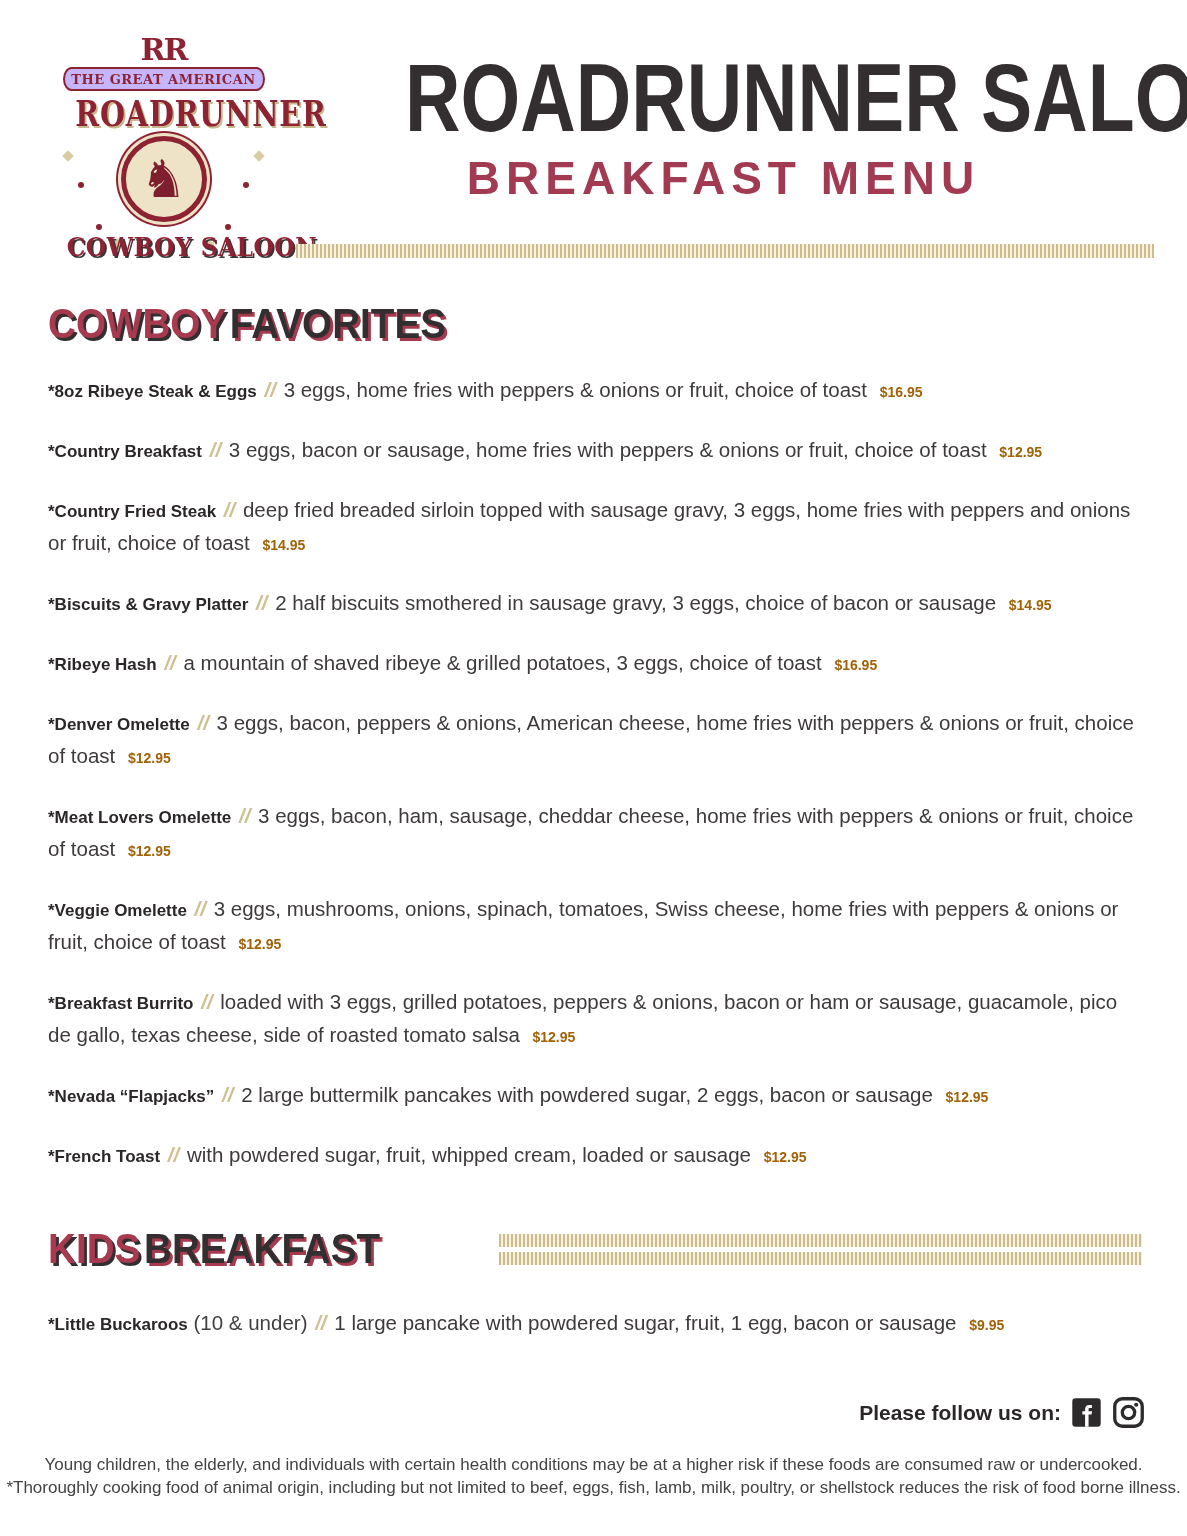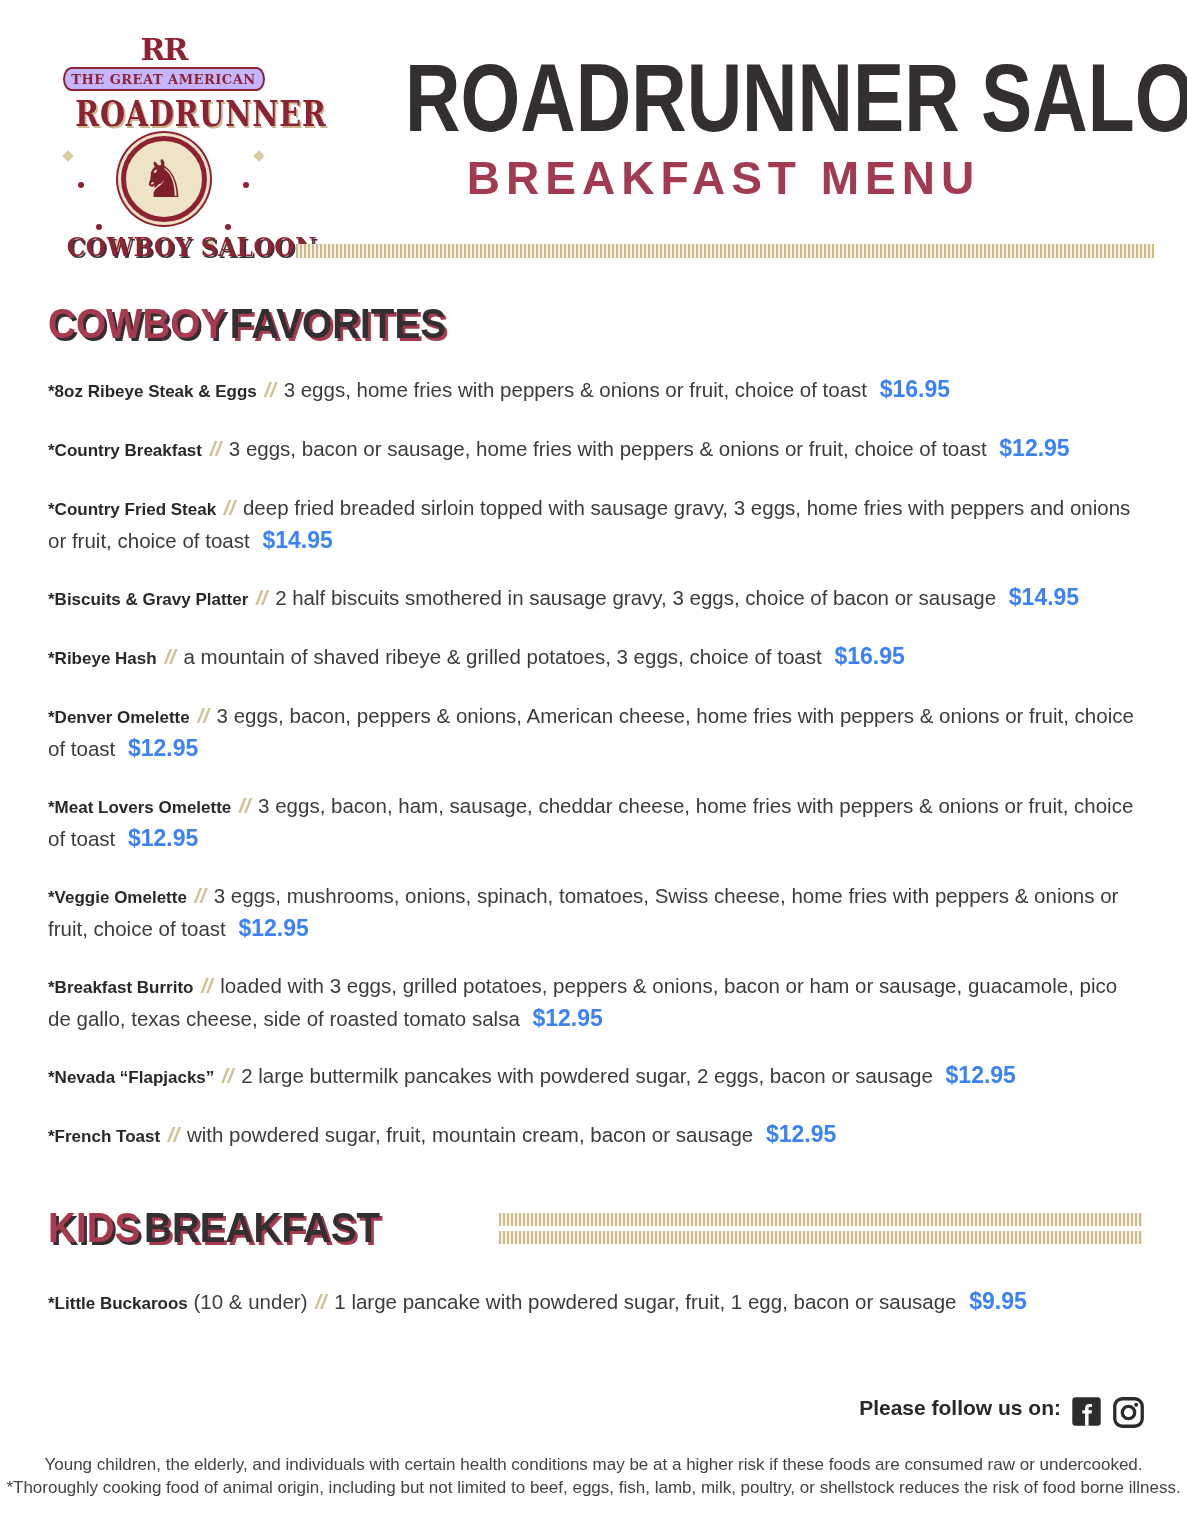--- a/index.html
+++ b/index.html
@@ -61,31 +61,31 @@
     margin:0 0 26px;font-size:42px;line-height:48px;font-weight:bold;white-space:nowrap;
     transform:scaleX(.92);transform-origin:left;letter-spacing:0;
   }
   .hw-red{color:#a83a50;text-shadow:3px 3px 0 #332f30;}
   .hw-dark{color:#332f30;text-shadow:3px 3px 0 #a83a50;margin-left:4px;}
 
   .item{margin:0 0 26px;font-size:20.5px;line-height:31px;color:#3e3a3b;}
   .nm{font-size:17px;font-weight:bold;color:#2b2728;}
   .nt{font-size:20.5px;color:#404040;}
   .sep{color:#cfc091;font-weight:bold;font-style:italic;margin:0 2px;}
-  .pr{color:#3b82f6;font-weight:bold;font-size:23px;margin-left:7px;}
+  .pr{color:#a16207;font-weight:bold;font-size:14px;margin-left:7px;}
 
   .kids-section{margin-top:52px;}
   .kids-head{display:flex;align-items:center;margin-bottom:34px;}
   .kids-head .section-heading{margin:0;}
   .stripes-col{flex:1;margin-left:90px;display:flex;flex-direction:column;gap:5px;min-width:120px;}
   .stripe{height:13px;background:repeating-linear-gradient(90deg,#cdbc8a 0 2px,#f7f3e4 2px 4px);}
 
   
   .follow{
-    position:absolute;right:42px;top:1396px;display:flex;gap:10px;
+    position:absolute;right:42px;top:1396px;display:flex;align-items:center;gap:10px;
     font-weight:bold;font-size:21px;color:#2b2728;
   }
   .social-icon{display:inline-flex;cursor:pointer;}
   .disclaimer{
     position:absolute;left:0;right:0;top:1453px;text-align:center;
     font-size:17px;line-height:23px;color:#454243;
   }
 </style>
 </head>
 <body>
@@ -190,21 +190,21 @@
     <p class="item">
       <span class="nm">*Nevada “Flapjacks”</span>
       <span class="sep">//</span>
       <span class="ds">2 large buttermilk pancakes with powdered sugar, 2 eggs, bacon or sausage</span>
       <span class="pr">$12.95</span>
     </p>
 
     <p class="item">
       <span class="nm">*French Toast</span>
       <span class="sep">//</span>
-      <span class="ds">with powdered sugar, fruit, mountain cream, bacon or sausage</span>
+      <span class="ds">with powdered sugar, fruit, whipped cream, loaded or sausage</span>
       <span class="pr">$12.95</span>
     </p>
 
     <div class="kids-section">
       <div class="kids-head">
         <h2 class="section-heading"><span class="hw-red">KIDS</span><span class="hw-dark">BREAKFAST</span></h2>
         <div class="stripes-col">
           <div class="stripe"></div>
           <div class="stripe"></div>
         </div>

